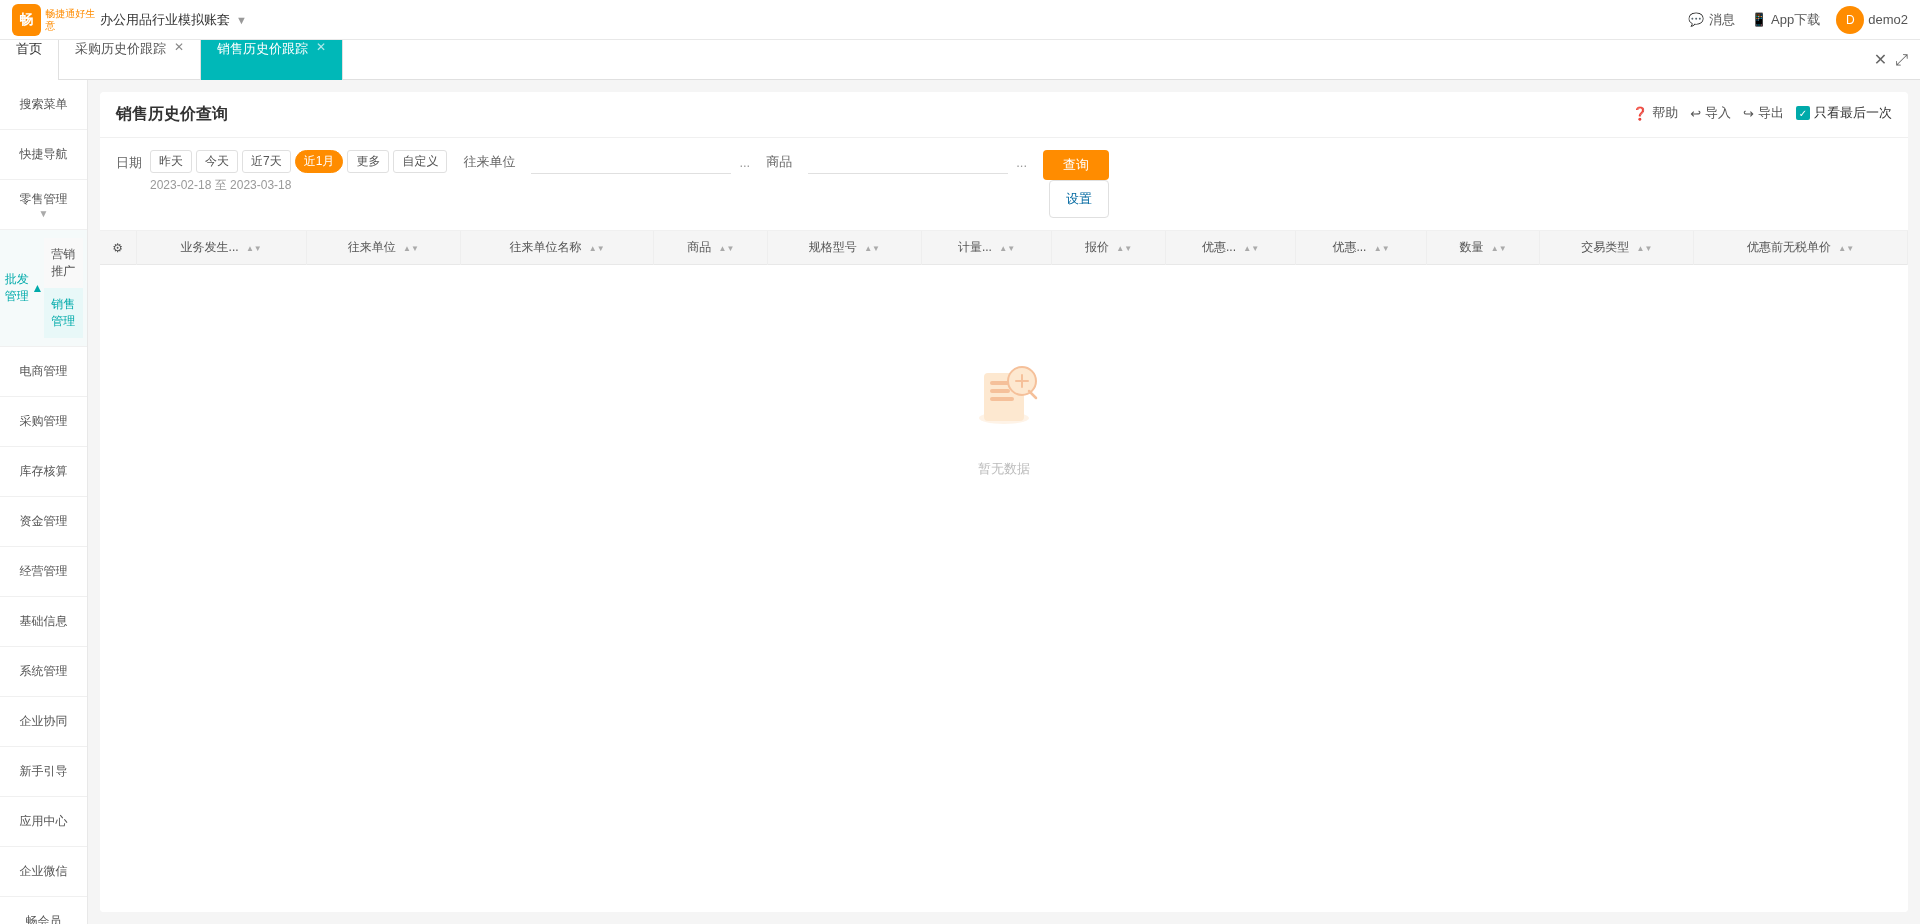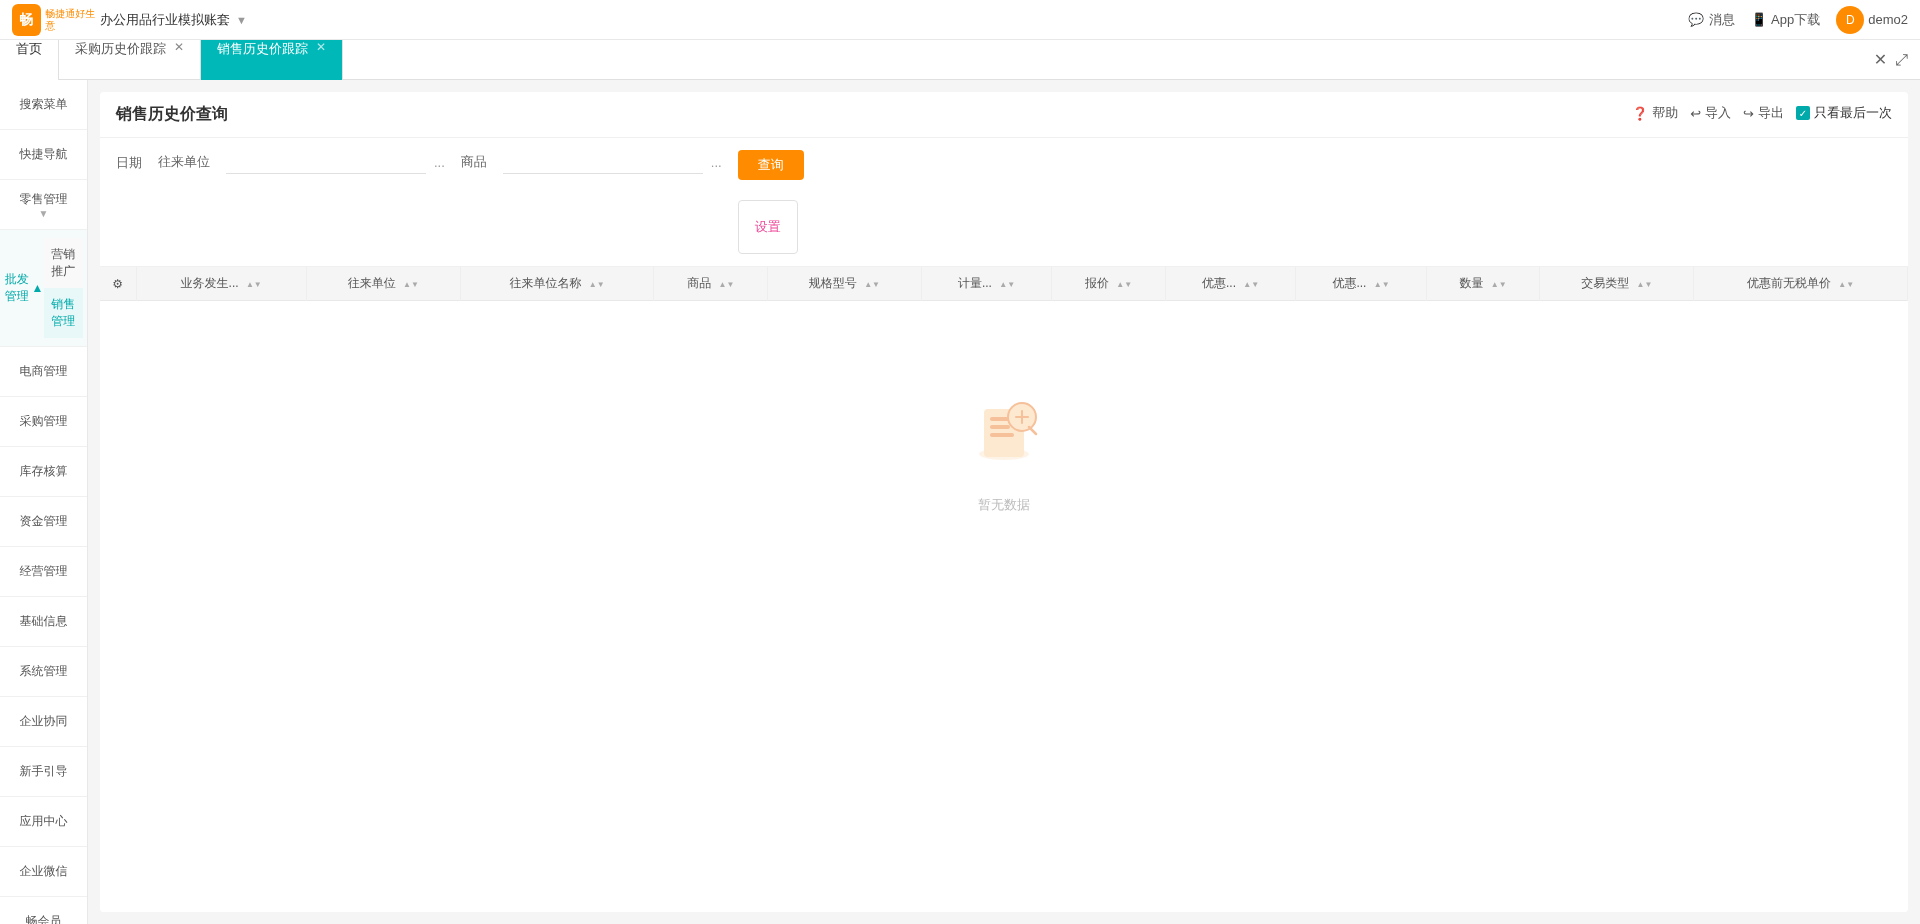--- a/index.html
+++ b/index.html
@@ -61,23 +61,23 @@
     .date-btn { padding: 2px 8px; border: 1px solid #e0e0e0; border-radius: 3px; cursor: pointer; font-size: 12px; color: #555; background: #fff; }
     .date-btn.active { background: #ff8c00; color: #fff; border-color: #ff8c00; border-radius: 12px; }
     .date-range { font-size: 12px; color: #999; }
     .filter-input-group { display: flex; align-items: center; gap: 8px; }
     .filter-input { border: none; border-bottom: 1px solid #e0e0e0; padding: 4px 8px; font-size: 13px; width: 200px; outline: none; color: #333; background: transparent; }
     .filter-dots { color: #999; font-size: 13px; cursor: pointer; }
     .filter-item-label { color: #666; font-size: 13px; white-space: nowrap; padding-right: 8px; }
 
     
     .btn-query { background: #ff8c00; color: #fff; border: none; padding: 6px 20px; border-radius: 4px; cursor: pointer; font-size: 13px; }
-    .btn-settings { background: #fff; color: #ec4899; border: 1px solid #e0e0e0; padding: 17px 16px; border-radius: 4px; cursor: pointer; font-size: 13px; }
-
-    .action-buttons { display: flex; flex-direction: column; gap: 20px; align-items: flex-start; }
+    .btn-settings { background: #fff; color: #0369a1; border: 1px solid #e0e0e0; padding: 9px 16px; border-radius: 4px; cursor: pointer; font-size: 13px; }
+
+    .action-buttons { display: flex; flex-direction: column; gap: 0; align-items: flex-end; }
 
     
     .table-container { background: #fff; flex: 1; overflow: auto; }
     table { width: 100%; border-collapse: collapse; font-size: 13px; }
     thead tr { background: #f5f5f5; border-bottom: 1px solid #e8e8e8; }
     th { padding: 8px 10px; text-align: center; color: #555; font-weight: normal; white-space: nowrap; border-right: 1px solid #eee; font-size: 12px; }
     th.sortable { cursor: pointer; }
     th .sort-icons { display: inline-flex; flex-direction: column; margin-left: 4px; line-height: 1; font-size: 8px; color: #aaa; }
     .settings-col { width: 36px; text-align: center; }
 
@@ -223,20 +223,31 @@
             <div class="only-last-checkbox">
               <div class="checkbox-checked">✓</div>
               <span>只看最后一次</span>
             </div>
           </div>
         </div>
 
         <div class="filter-area">
           <div class="filter-group">
             <span class="filter-label">日期</span>
+            <div class="filter-date-options">
+              <div class="filter-date-buttons">
+                <button class="date-btn">昨天</button>
+                <button class="date-btn">今天</button>
+                <button class="date-btn">近7天</button>
+                <button class="date-btn active">近1月</button>
+                <button class="date-btn">更多</button>
+                <button class="date-btn">自定义</button>
+              </div>
+              <div class="date-range">2023-02-18 至 2023-03-18</div>
+            </div>
           </div>
           <div class="filter-input-group">
             <span class="filter-item-label">往来单位</span>
             <input class="filter-input" type="text" style="">
             <span class="filter-dots">...</span>
           </div>
           <div class="filter-input-group">
             <span class="filter-item-label">商品</span>
             <input class="filter-input" type="text" style="">
             <span class="filter-dots">...</span>

